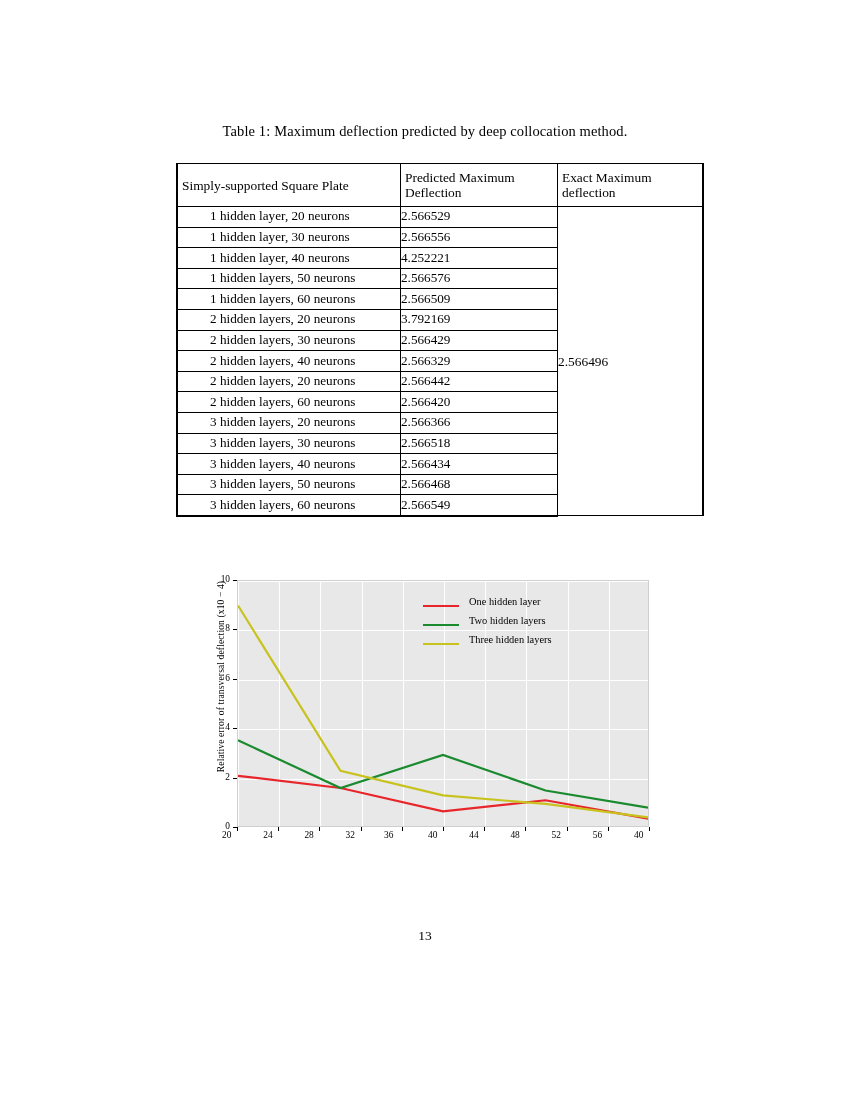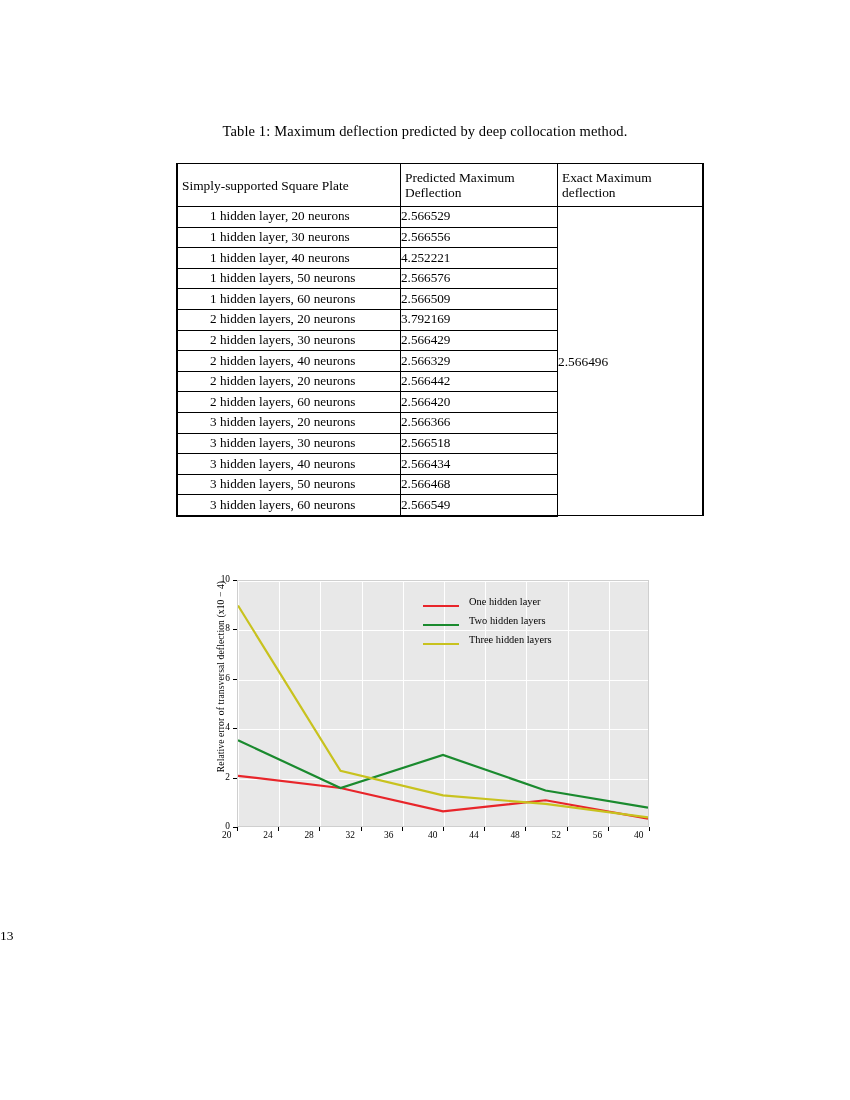--- a/index.html
+++ b/index.html
@@ -198,20 +198,21 @@
     height: 2.4px;
     margin-right: 10px;
     flex: none;
   }
 
   .page-number {
     position: absolute;
     left: 0;
     top: 928px;
     width: 850px;
+    text-align: center;
     font-size: 13.5px;
   }
 </style>
 </head>
 <body>
 
 <div class="page">
 
   <div class="table-caption">
     <span class="cap-label">Table 1:</span><span>Maximum deflection predicted by deep collocation method.</span>

